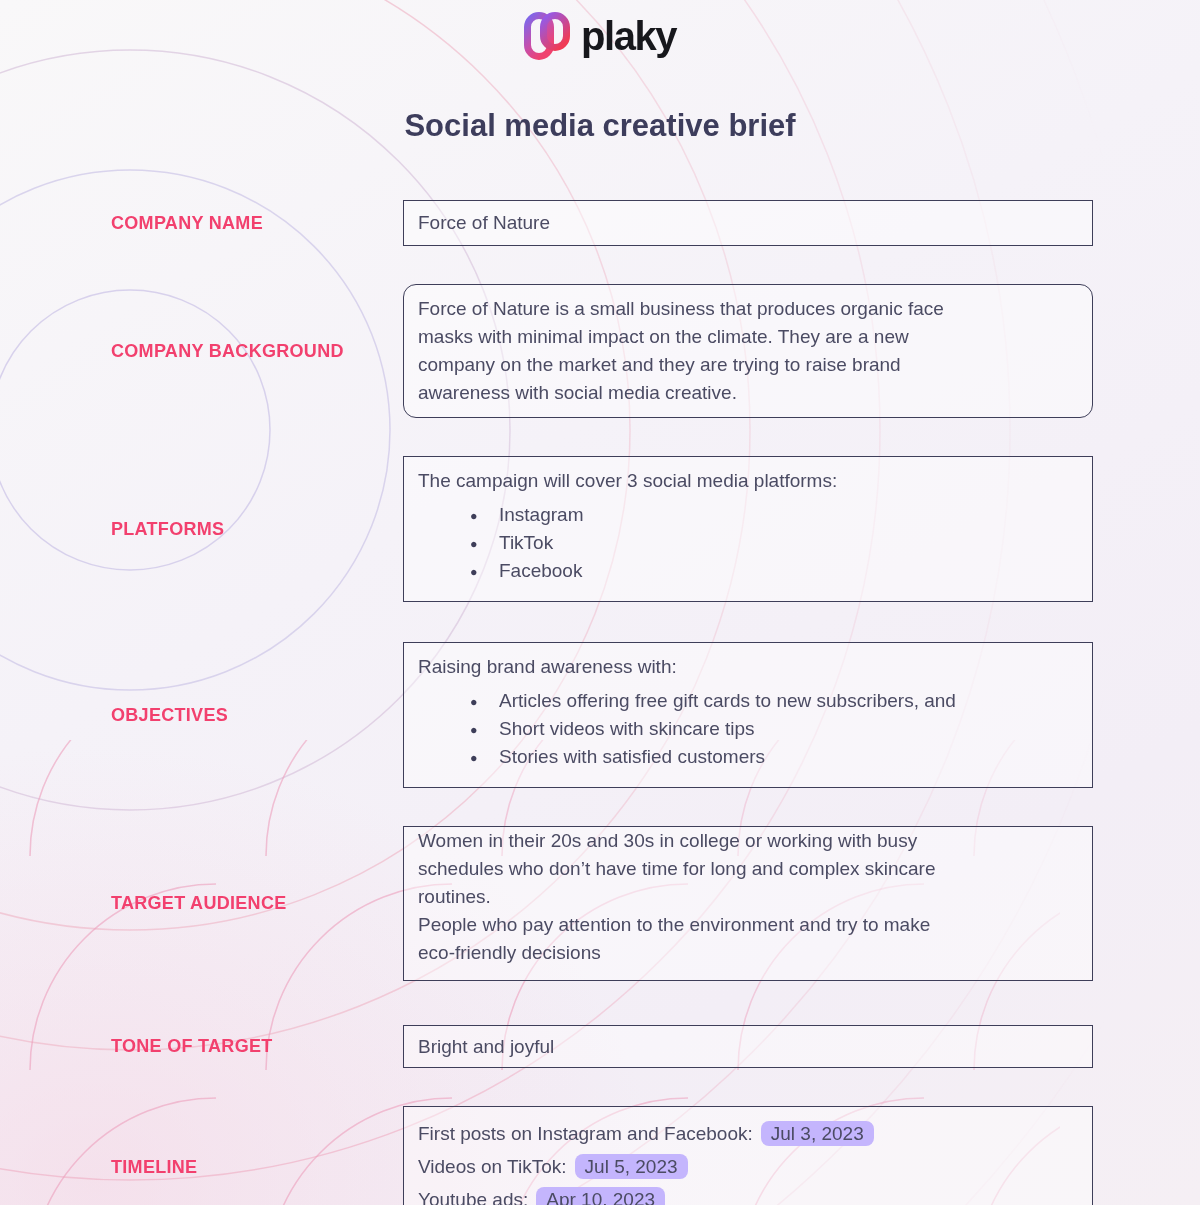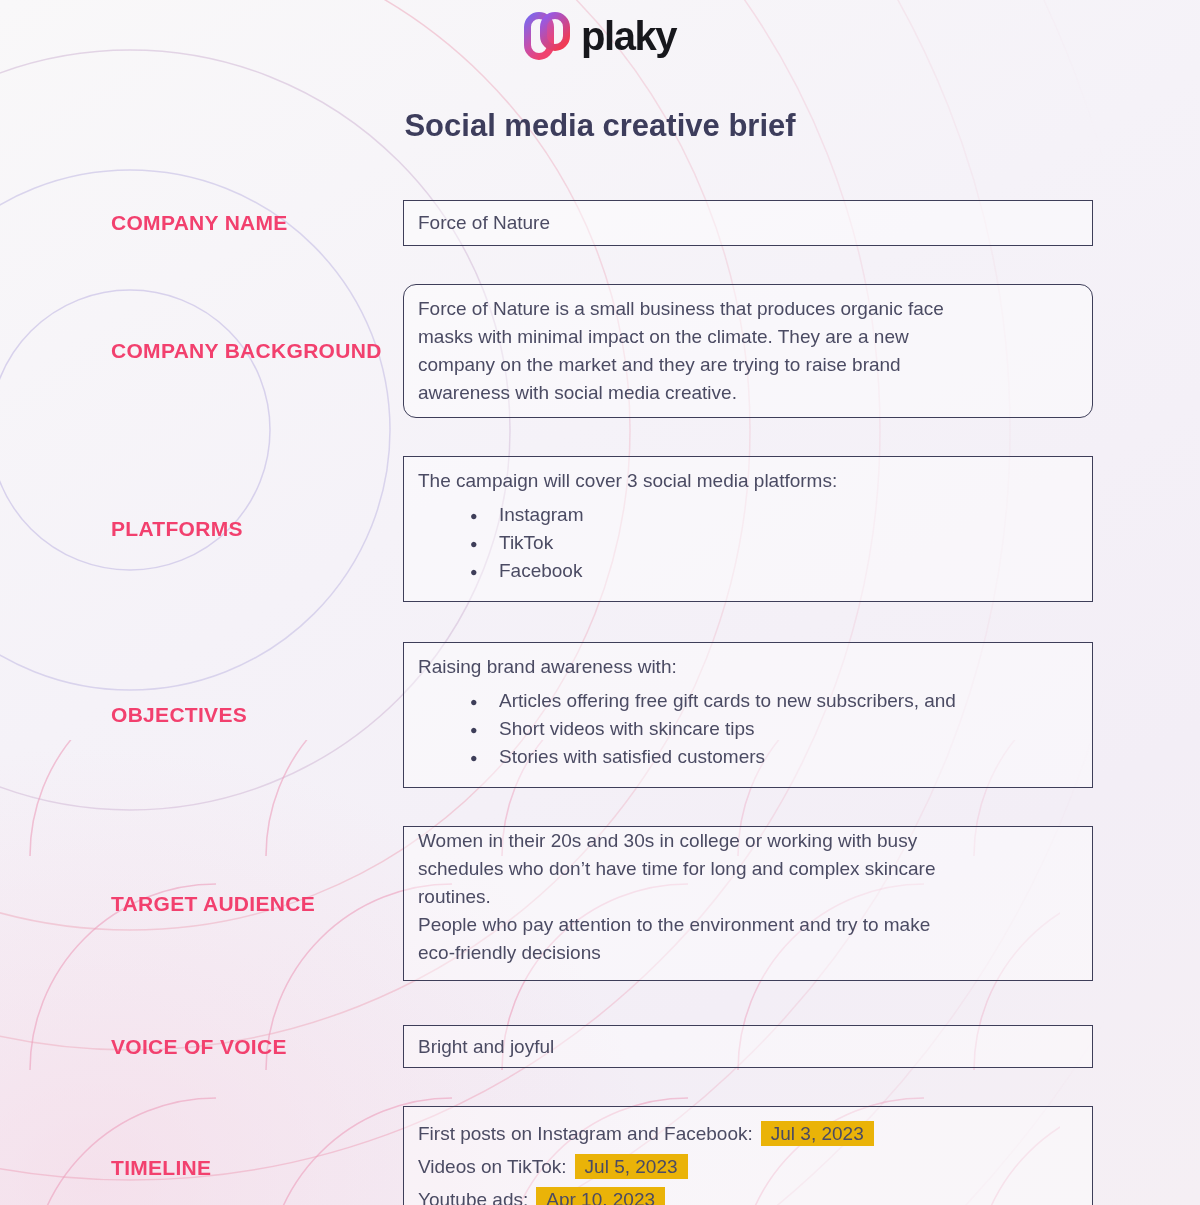--- a/index.html
+++ b/index.html
@@ -12,37 +12,37 @@
   }
   .decor{position:absolute;left:0;top:0;z-index:0;}
   .header{position:absolute;top:12px;left:0;width:100%;display:flex;justify-content:center;align-items:center;gap:11px;z-index:1;}
   .brand{font-size:40px;font-weight:800;color:#17171c;letter-spacing:-1.5px;}
   .page-title{position:absolute;top:108px;left:0;width:100%;text-align:center;
     font-size:31px;font-weight:700;color:#3d3d5c;z-index:1;}
   .content{position:absolute;left:111px;top:200px;width:982px;z-index:1;}
   .row{display:flex;align-items:center;margin-bottom:38px;}
   .row.gap-lg{margin-bottom:44px;}
   .row.gap-md{margin-bottom:40px;}
-  .field-label{flex:0 0 292px;font-size:21px;font-weight:700;color:#f2406e;letter-spacing:.3px;}
+  .field-label{flex:0 0 292px;font-size:18px;font-weight:700;color:#f2406e;letter-spacing:.3px;}
   .box{
     flex:0 0 690px;box-sizing:border-box;width:690px;
     border:1.6px solid #3e3e59;background:rgba(255,255,255,0.42);
     padding:10px 16px 10px 14px;font-size:19px;line-height:28px;color:#4b4b63;
   }
   .box.single{min-height:46px;display:flex;align-items:center;padding-top:2px;padding-bottom:2px;}
   .box.h-bg{min-height:130px;border-radius:13px;}
   .box.h-list{min-height:130px;}
   .box.h-obj{min-height:128px;}
   .box.h-ta{min-height:155px;padding-top:0;}
   .box.h-tl{min-height:118px;padding-top:12px;}
   .bullets{list-style:none;margin:6px;padding:0;}
   .bullets li{position:relative;padding-left:75px;}
   .bullets li::before{content:"\25CF";position:absolute;left:46px;top:1px;font-size:12.5px;color:#3e3e59;}
   .tl-line{line-height:30px;margin-bottom:3px;white-space:nowrap;}
-  .pill{background:#eab308;border-radius:0;padding:2px 10px;margin-left:8px;white-space:nowrap;}
+  .pill{background:#c4b5fd;border-radius:8px;padding:2px 10px;margin-left:8px;white-space:nowrap;}
 </style>
 </head>
 <body>
 
 <svg class="decor" width="1200" height="1205" viewBox="0 0 1200 1205">
   <defs>
     <linearGradient id="fadeR" x1="0" y1="0" x2="1" y2="0">
       <stop offset="0.35" stop-color="#ffffff"></stop>
         <stop offset="0.92" stop-color="#000000"></stop>
     </linearGradient>
@@ -143,21 +143,21 @@
     <div class="box h-ta">
       <div>Women in their 20s and 30s in college or working with busy</div>
       <div>schedules who don’t have time for long and complex skincare</div>
       <div>routines.</div>
       <div>People who pay attention to the environment and try to make</div>
       <div>eco-friendly decisions</div>
     </div>
   </div>
 
   <div class="row">
-    <div class="field-label">VOICE OF VOICE</div>
+    <div class="field-label">TONE OF TARGET</div>
     <div class="box single" style="min-height:43px;">
       <span>Bright and joyful</span>
     </div>
   </div>
 
   <div class="row">
     <div class="field-label">TIMELINE</div>
     <div class="box h-tl">
       <div class="tl-line">
         <span>First posts on Instagram and Facebook:</span><span class="pill">Jul 3, 2023</span>

